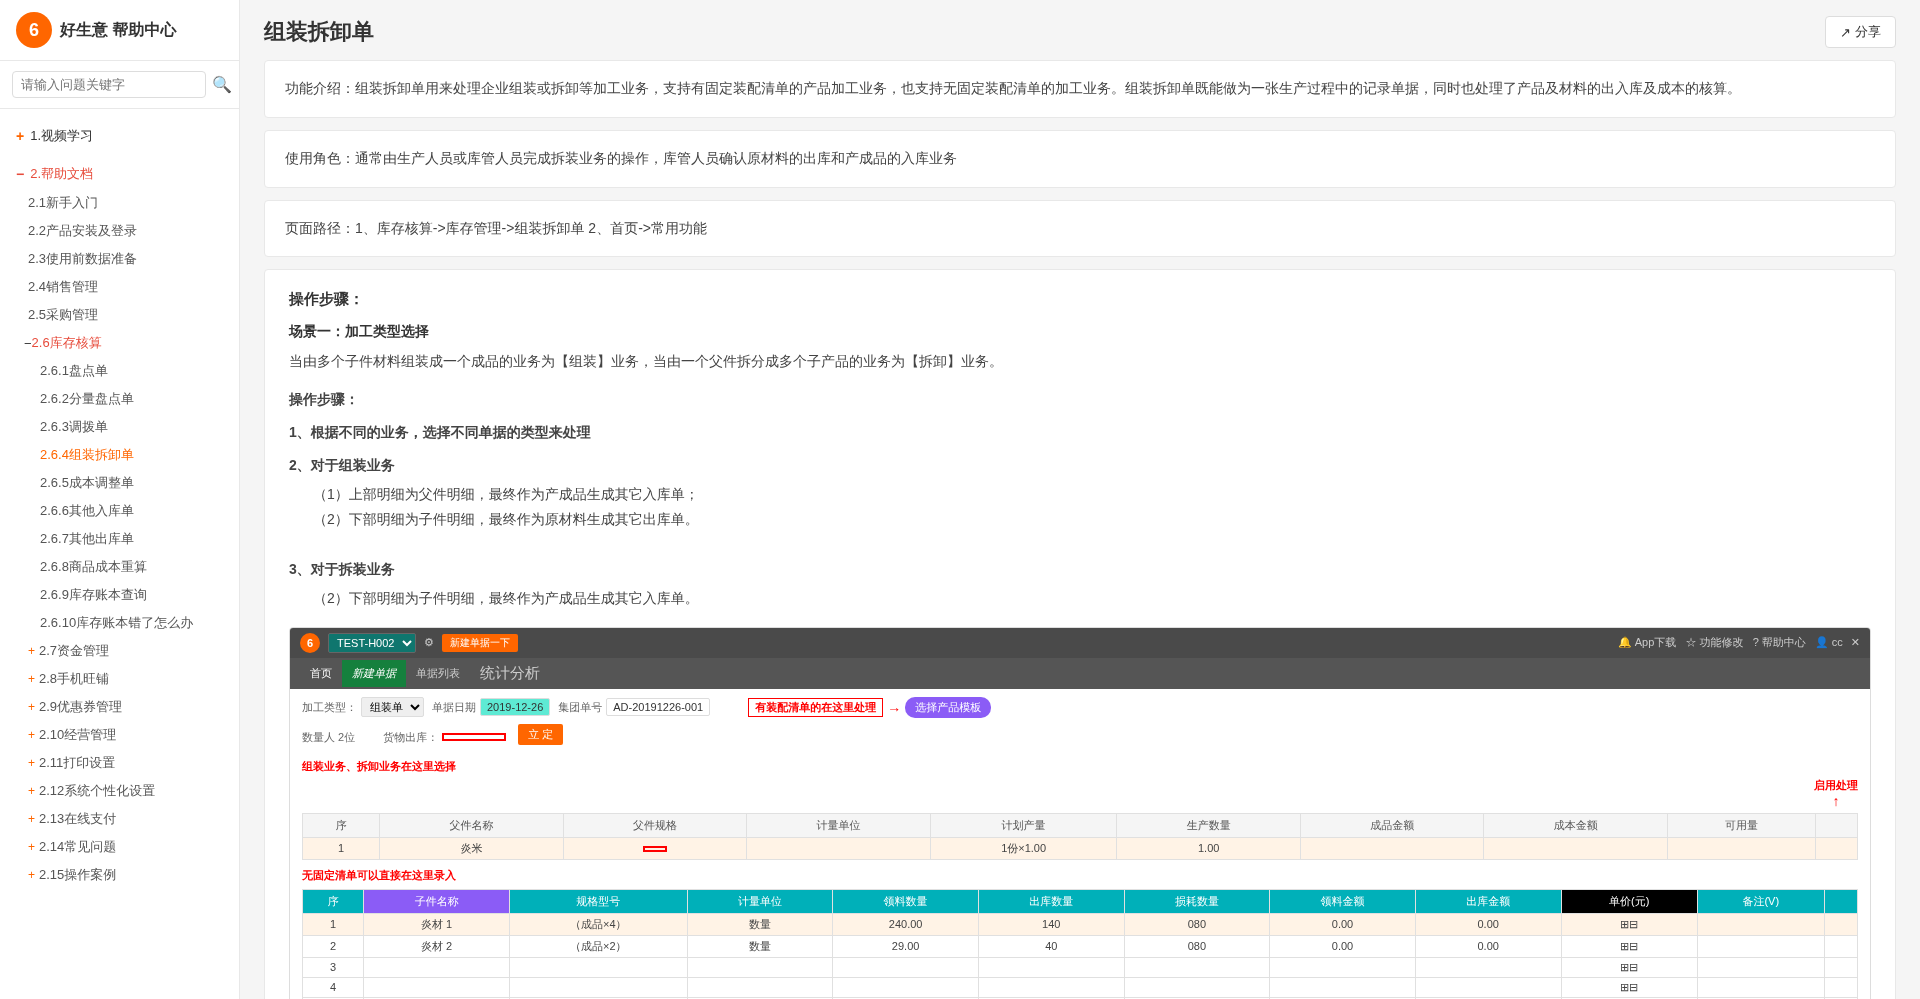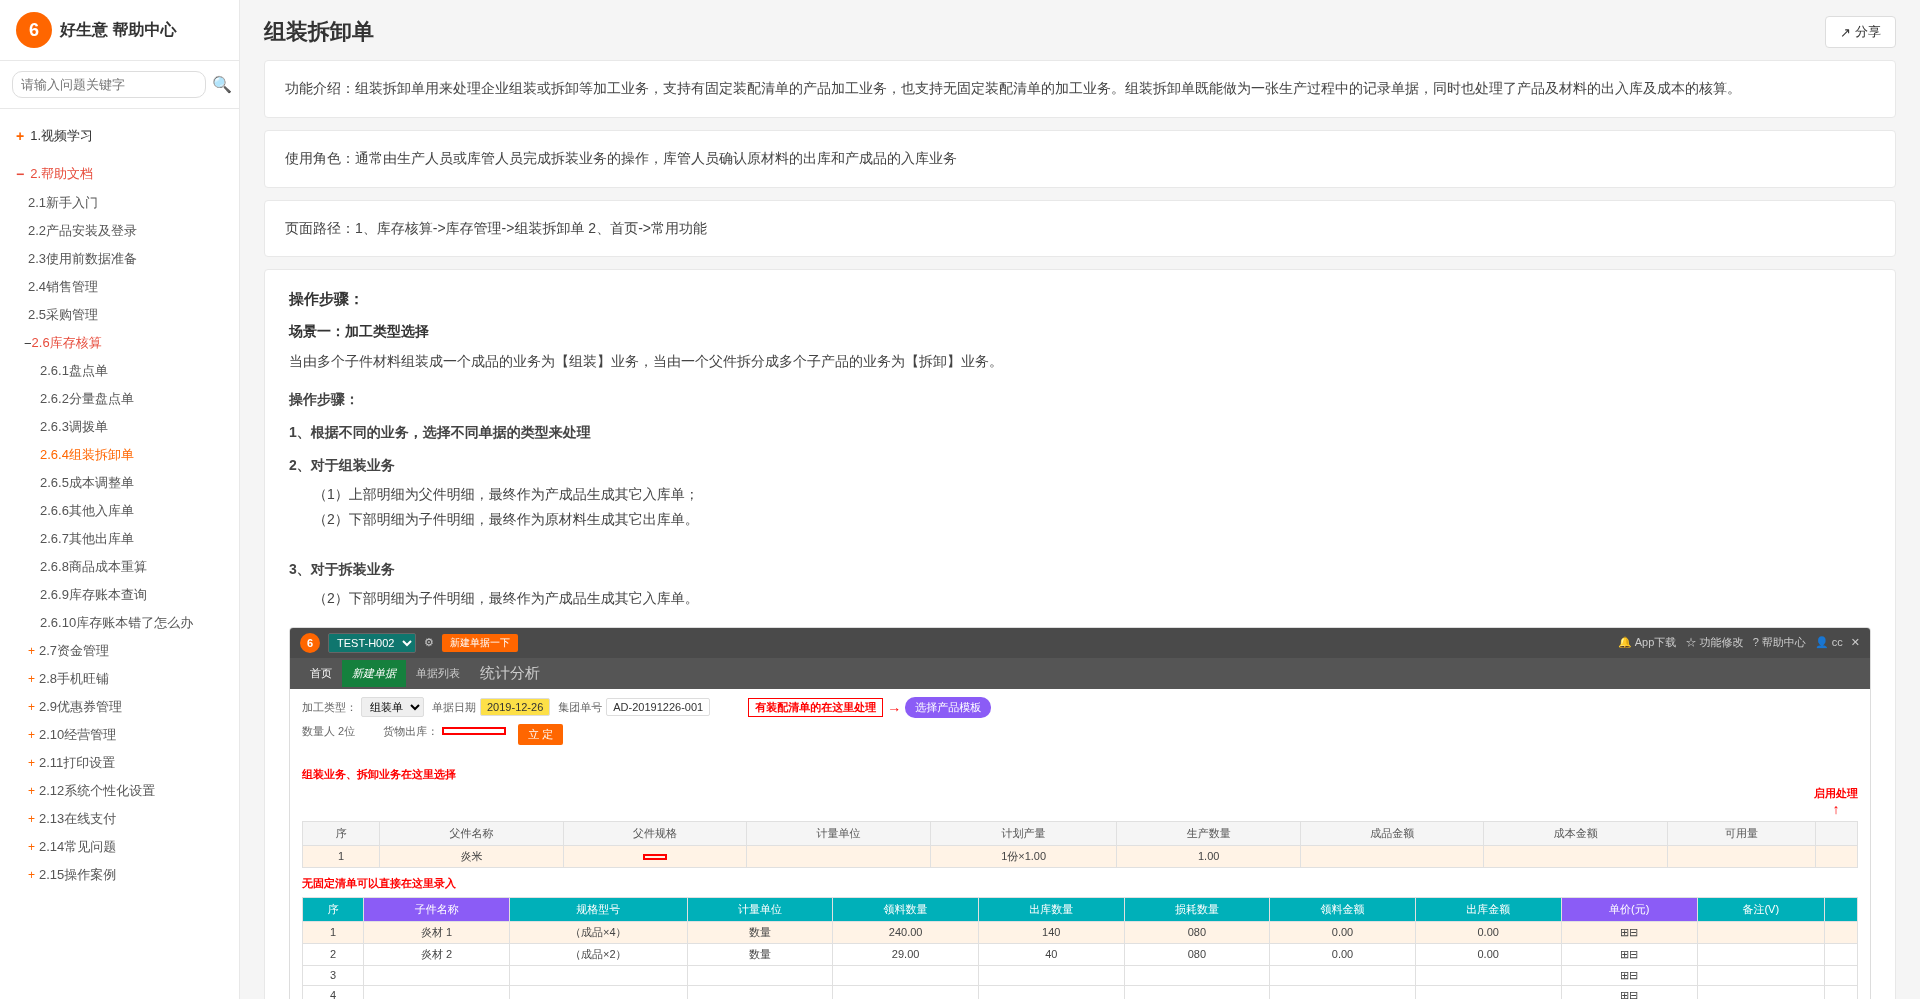--- a/index.html
+++ b/index.html
@@ -49,21 +49,21 @@
       padding: 10px 12px;
       border-bottom: 1px solid #e8e8e8;
       display: flex;
       align-items: center;
       gap: 6px;
     }
 
     .sidebar-search input {
       flex: 1;
       border: 1px solid #ddd;
-      border-radius: 10px;
+      border-radius: 4px;
       padding: 5px 8px;
       font-size: 13px;
       color: #999;
       outline: none;
     }
 
     .sidebar-search .search-btn {
       cursor: pointer;
       color: #999;
       font-size: 16px;
@@ -413,35 +413,35 @@
           <div style="display:flex;align-items:center;gap:8px;margin-bottom:6px;flex-wrap:wrap;">
             <div style="display:flex;align-items:center;gap:4px;">
               <span style="font-size:11px;color:#666;">加工类型：</span>
               <select style="font-size:11px;border:1px solid #ddd;padding:2px 4px;border-radius:2px;">
                 <option>组装单</option>
                 <option>拆卸单</option>
               </select>
             </div>
             <div style="display:flex;align-items:center;gap:4px;">
               <span style="font-size:11px;color:#666;">单据日期</span>
-              <span style="font-size:11px;border:1px solid #ddd;padding:2px 6px;background:#fde047;border-radius:2px;">2019-12-26</span>
+              <span style="font-size:11px;border:1px solid #ddd;padding:2px 6px;background:#5eead4;border-radius:2px;">2019-12-26</span>
             </div>
             <div style="display:flex;align-items:center;gap:4px;">
               <span style="font-size:11px;color:#666;">集团单号</span>
               <span style="font-size:11px;border:1px solid #ddd;padding:2px 6px;background:#fff;border-radius:2px;">AD-20191226-001</span>
             </div>
 
             <div style="display:flex;align-items:center;gap:4px;margin-left:30px;">
               <span style="color:#f00;font-size:11px;font-weight:bold;border:1px solid #f00;padding:1px 6px;">有装配清单的在这里处理</span>
               <span style="color:#f00;">→</span>
               <button style="background:#8b5cf6;color:#fff;border:none;padding:3px 10px;border-radius:10px;font-size:11px;cursor:pointer;">选择产品模板</button>
             </div>
           </div>
 
-          <div style="display:flex;align-items:flex-start;gap:8px;margin-bottom:22px;">
+          <div style="display:flex;align-items:flex-end;gap:8px;margin-bottom:14px;">
             <div style="display:flex;align-items:center;gap:4px;">
               <span style="font-size:11px;color:#666;">数量人 2位</span>
             </div>
             <div style="margin-left:20px;display:flex;align-items:center;gap:4px;">
               <span style="font-size:11px;color:#666;">货物出库：</span>
               <span style="font-size:11px;border:2px solid #f00;padding:2px 30px;background:#fff;"></span>
             </div>
             <button style="background:#f60;color:#fff;border:none;padding:3px 10px;border-radius:2px;font-size:11px;cursor:pointer;margin-left:4px;">立 定</button>
           </div>
 
@@ -492,21 +492,21 @@
               <tr style="background:#00b0b9;">
                 <th style="color:#fff;background:#00b0b9;">序</th>
                 <th style="color:#fff;background:#8b5cf6;">子件名称</th>
                 <th style="color:#fff;background:#00b0b9;">规格型号</th>
                 <th style="color:#fff;background:#00b0b9;">计量单位</th>
                 <th style="color:#fff;background:#00b0b9;">领料数量</th>
                 <th style="color:#fff;background:#00b0b9;">出库数量</th>
                 <th style="color:#fff;background:#00b0b9;">损耗数量</th>
                 <th style="color:#fff;background:#00b0b9;">领料金额</th>
                 <th style="color:#fff;background:#00b0b9;">出库金额</th>
-                <th style="color:#fff;background:#8b5cf6;margin-top:12px;">单价(元)</th>
+                <th style="color:#fff;background:#000000;margin-top:12px;">单价(元)</th>
                 <th style="color:#fff;background:#00b0b9;">备注(V)</th>
                 <th style="color:#fff;background:#00b0b9;"></th>
               </tr>
             </thead>
             <tbody>
               <tr>
                 <td>1</td>
                 <td>炎材 1</td>
                 <td>（成品×4）</td>
                 <td>数量</td>

